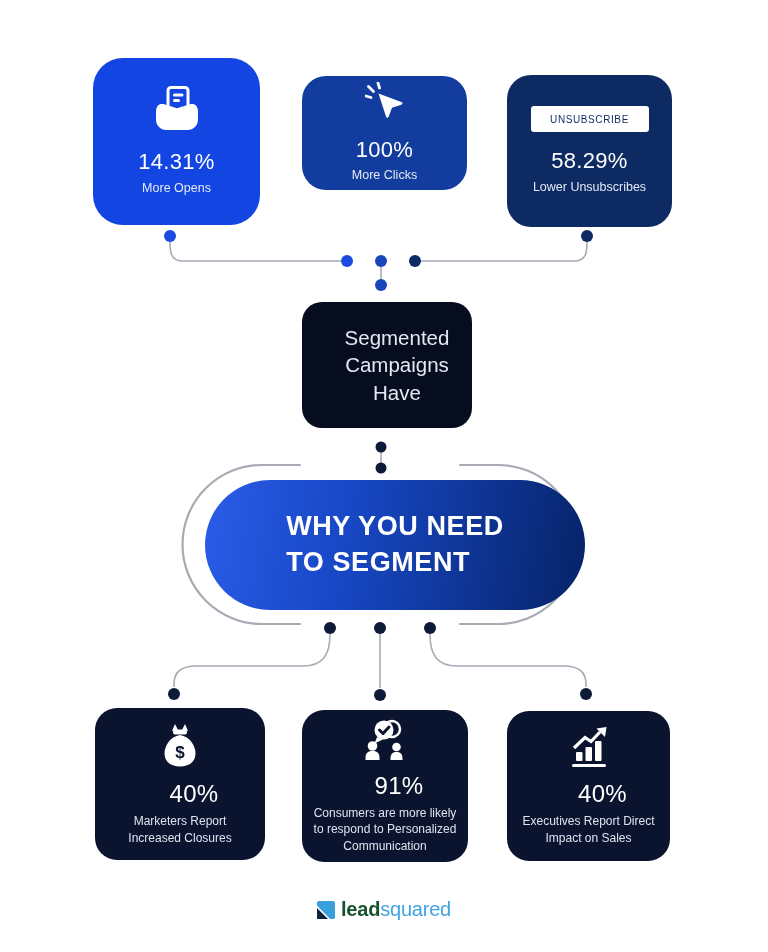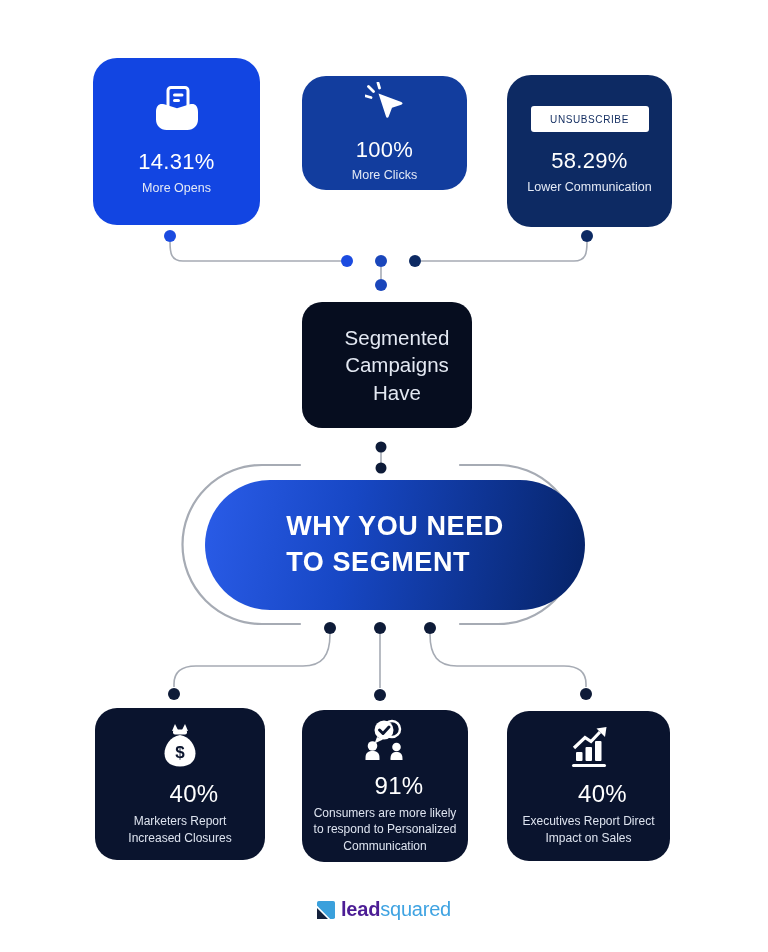--- a/index.html
+++ b/index.html
@@ -5,21 +5,21 @@
   html,body{margin:0;padding:0;background:#ffffff;}
   .canvas{
     position:relative;width:768px;height:952px;margin:0 auto;background:#ffffff;
     overflow:hidden;font-family:"Liberation Sans",sans-serif;
   }
   .card{
     position:absolute;display:flex;flex-direction:column;align-items:center;
     justify-content:center;color:#ffffff;text-align:center;
   }
   .top-card{border-radius:24px;}
-  .card-opens{left:93px;top:58px;width:167px;height:167px;background:#1245e2;}
+  .card-opens{left:93px;top:58px;width:167px;height:167px;background:#1245e2;border-radius:30px;}
   .card-clicks{left:302px;top:76px;width:165px;height:114px;background:#123d9e;}
   .card-unsub{left:507px;top:75px;width:165px;height:152px;background:#0d2a63;}
   .card-icon{margin-bottom:15px;}
   .card-clicks .card-icon{margin-bottom:11px;}
   .stat{font-size:22px;font-weight:500;letter-spacing:.3px;line-height:1.15;}
   .stat-label{font-size:12.5px;color:#e4eaf6;margin-top:5px;line-height:1.35;white-space:pre-line;}
   .unsub-btn{
     width:118px;height:26px;background:#ffffff;border-radius:3px;display:flex;
     align-items:center;justify-content:center;margin-bottom:16px;
     color:#0f2a5e;font-size:10px;font-weight:400;letter-spacing:.6px;
@@ -44,21 +44,21 @@
   .card-sales{left:507px;top:711px;width:163px;height:150px;}
   .bottom-card .card-icon{margin-bottom:8px;}
   .bottom-stat{font-size:24px;font-weight:400;letter-spacing:.3px;margin-left:28px;}
   .bottom-label{font-size:12px;color:#dde3ef;margin-top:5px;line-height:1.38;white-space:pre-line;}
   .connector-svg{position:absolute;left:0;top:0;pointer-events:none;}
   .footer-logo{
     position:absolute;left:0;top:898px;width:768px;display:flex;align-items:center;
     justify-content:center;gap:6px;
   }
   .brand{font-size:20px;letter-spacing:-0.2px;}
-  .brand .lead{color:#4c1d95;font-weight:700;}
+  .brand .lead{color:#14532d;font-weight:700;}
   .brand .squared{color:#3fa3e2;font-weight:400;margin-top:12px;}
 </style>
 </head>
 <body>
 
 <div class="canvas">
 
   <svg class="connector-svg" width="768" height="952" viewBox="0 0 768 952">
 
     <path d="M170,242 C170,253 171,261 183,261 L341,261" fill="none" stroke="#a6abb4" stroke-width="1.6"></path>
@@ -109,21 +109,21 @@
         <path d="M13.5,11.5 L21,34.5 C21.6,36.3 23.1,36.2 23.7,34.6 L27,25.8 L36.3,22.8 C38,22.2 38,20.8 36.3,20.1 Z" fill="#ffffff"></path>
       </svg>
     </span>
     <div class="stat">100%</div>
     <div class="stat-label">More Clicks</div>
   </div>
 
   <div class="card top-card card-unsub">
     <div class="unsub-btn">UNSUBSCRIBE</div>
     <div class="stat">58.29%</div>
-    <div class="stat-label">Lower Communication</div>
+    <div class="stat-label">Lower Unsubscribes</div>
   </div>
 
   <div class="seg-box">
     <div class="seg-text">Segmented
 Campaigns
 Have</div>
   </div>
 
   <div class="pill">
     <div class="pill-text">WHY YOU NEED

